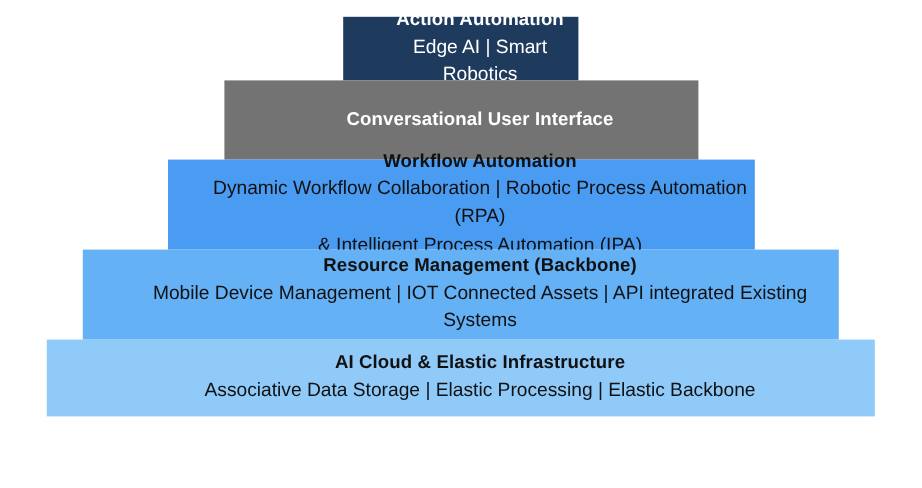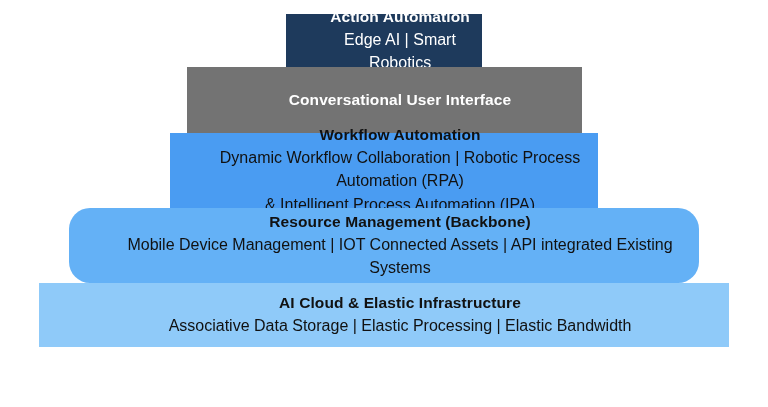--- a/index.html
+++ b/index.html
@@ -45,21 +45,21 @@
     font-weight: 400;
     font-size: 16px;
     line-height: 1.45;
     margin-top: 1px;
     white-space: pre-line;
   }
   
   .l0 { width: 196px; height: 53px; }
   .l1 { width: 286px; height: 57px; }
   .l2 { width: 395px; height: 66px; }
-  .l3 { width: 428px; height: 75px; }
+  .l3 { width: 489px; height: 75px; }
   .l4 { width: 630px; height: 75px; }
   .l5 { width: 690px; height: 64px; }
 </style>
 </head>
 <body>
 
 <div class="stage">
   <div class="pyramid">
 
     <div class="layer l0" style="background-color: rgb(30, 58, 92); color: rgb(255, 255, 255);">
@@ -71,24 +71,24 @@
     <div class="layer l2" style="background-color: #737373; color: rgb(255, 255, 255);">
       <div class="layer-title">Conversational User Interface</div>
     </div>
 
     <div class="layer l3" style="background-color: rgb(74, 156, 242); color: rgb(17, 17, 17);">
       <div class="layer-title">Workflow Automation</div>
       <div class="layer-subtitle">Dynamic Workflow Collaboration | Robotic Process Automation (RPA)
 &amp; Intelligent Process Automation (IPA)</div>
     </div>
 
-    <div class="layer l4" style="background-color: rgb(100, 177, 246); color: rgb(17, 17, 17); border-radius: 21px;">
+    <div class="layer l4" style="background-color: rgb(100, 177, 246); color: rgb(17, 17, 17);">
       <div class="layer-title">Resource Management (Backbone)</div>
       <div class="layer-subtitle">Mobile Device Management | IOT Connected Assets | API integrated Existing Systems</div>
     </div>
 
     <div class="layer l5" style="background-color: rgb(143, 202, 249); color: rgb(17, 17, 17);">
       <div class="layer-title">AI Cloud &amp; Elastic Infrastructure</div>
-      <div class="layer-subtitle">Associative Data Storage | Elastic Processing | Elastic Bandwidth</div>
+      <div class="layer-subtitle">Associative Data Storage | Elastic Processing | Elastic Backbone</div>
     </div>
 
   </div>
 </div>
 
 </body></html>

